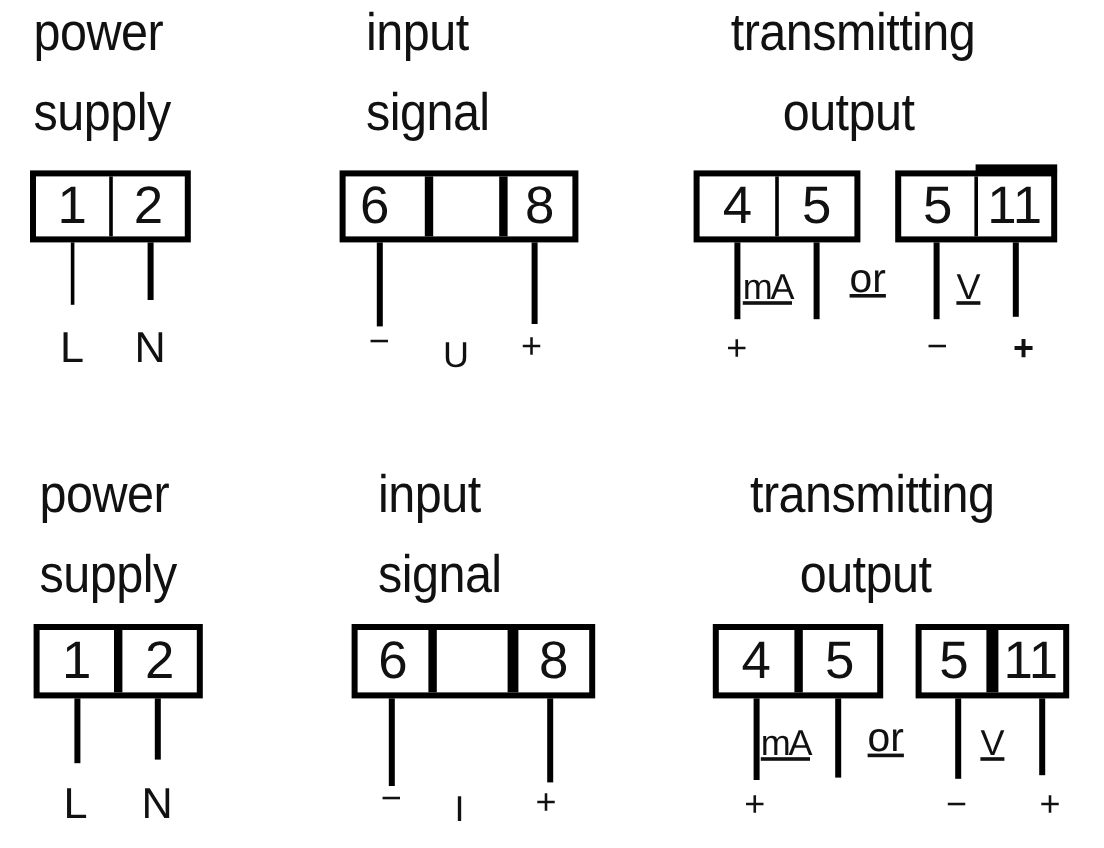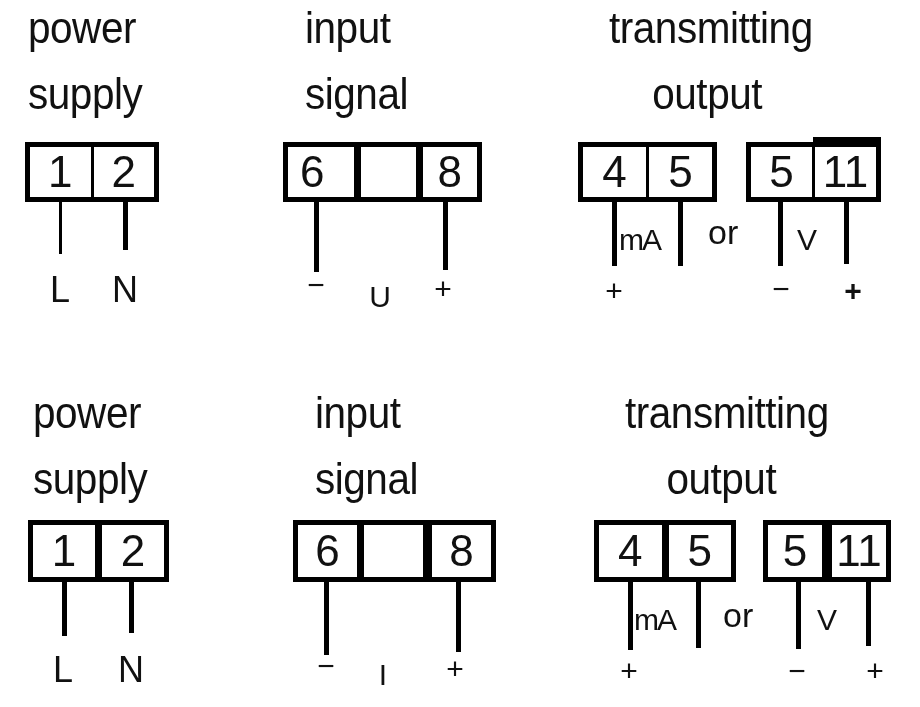--- a/index.html
+++ b/index.html
@@ -10,21 +10,21 @@
              transform: scaleX(0.92); transform-origin: left top; white-space: nowrap; }
   .box { position: absolute; border: 5px solid #000; box-sizing: border-box; display: flex; background:#fff; }
   .cell { flex: 1; display: flex; align-items: center; justify-content: center;
           font-size: 44px; line-height: 1; border-left: 3px solid #000; }
   .cell:first-child { border-left: none; }
   .cell.thick { border-left: 7px solid #000; }
   .wire { position: absolute; background: #000; width: 5px; }
   .wire.thin { width: 3px; }
   .lbl { position: absolute; font-size: 36px; line-height: 1; transform: translateX(-50%); white-space: nowrap; }
   .lbl.small { font-size: 30px; }
-  .mid { position: absolute; font-size: 34px; line-height: 1; white-space: nowrap; }
+  .mid { position: absolute; font-size: 34px; line-height: 1; white-space: nowrap; text-decoration: underline; }
 </style>
 </head>
 <body>
 
 <div>
 
   <div class="heading" style="left:28px; top:3px;">
     <div>power</div>
     <div style="margin-top:16px;">supply</div>
   </div>

